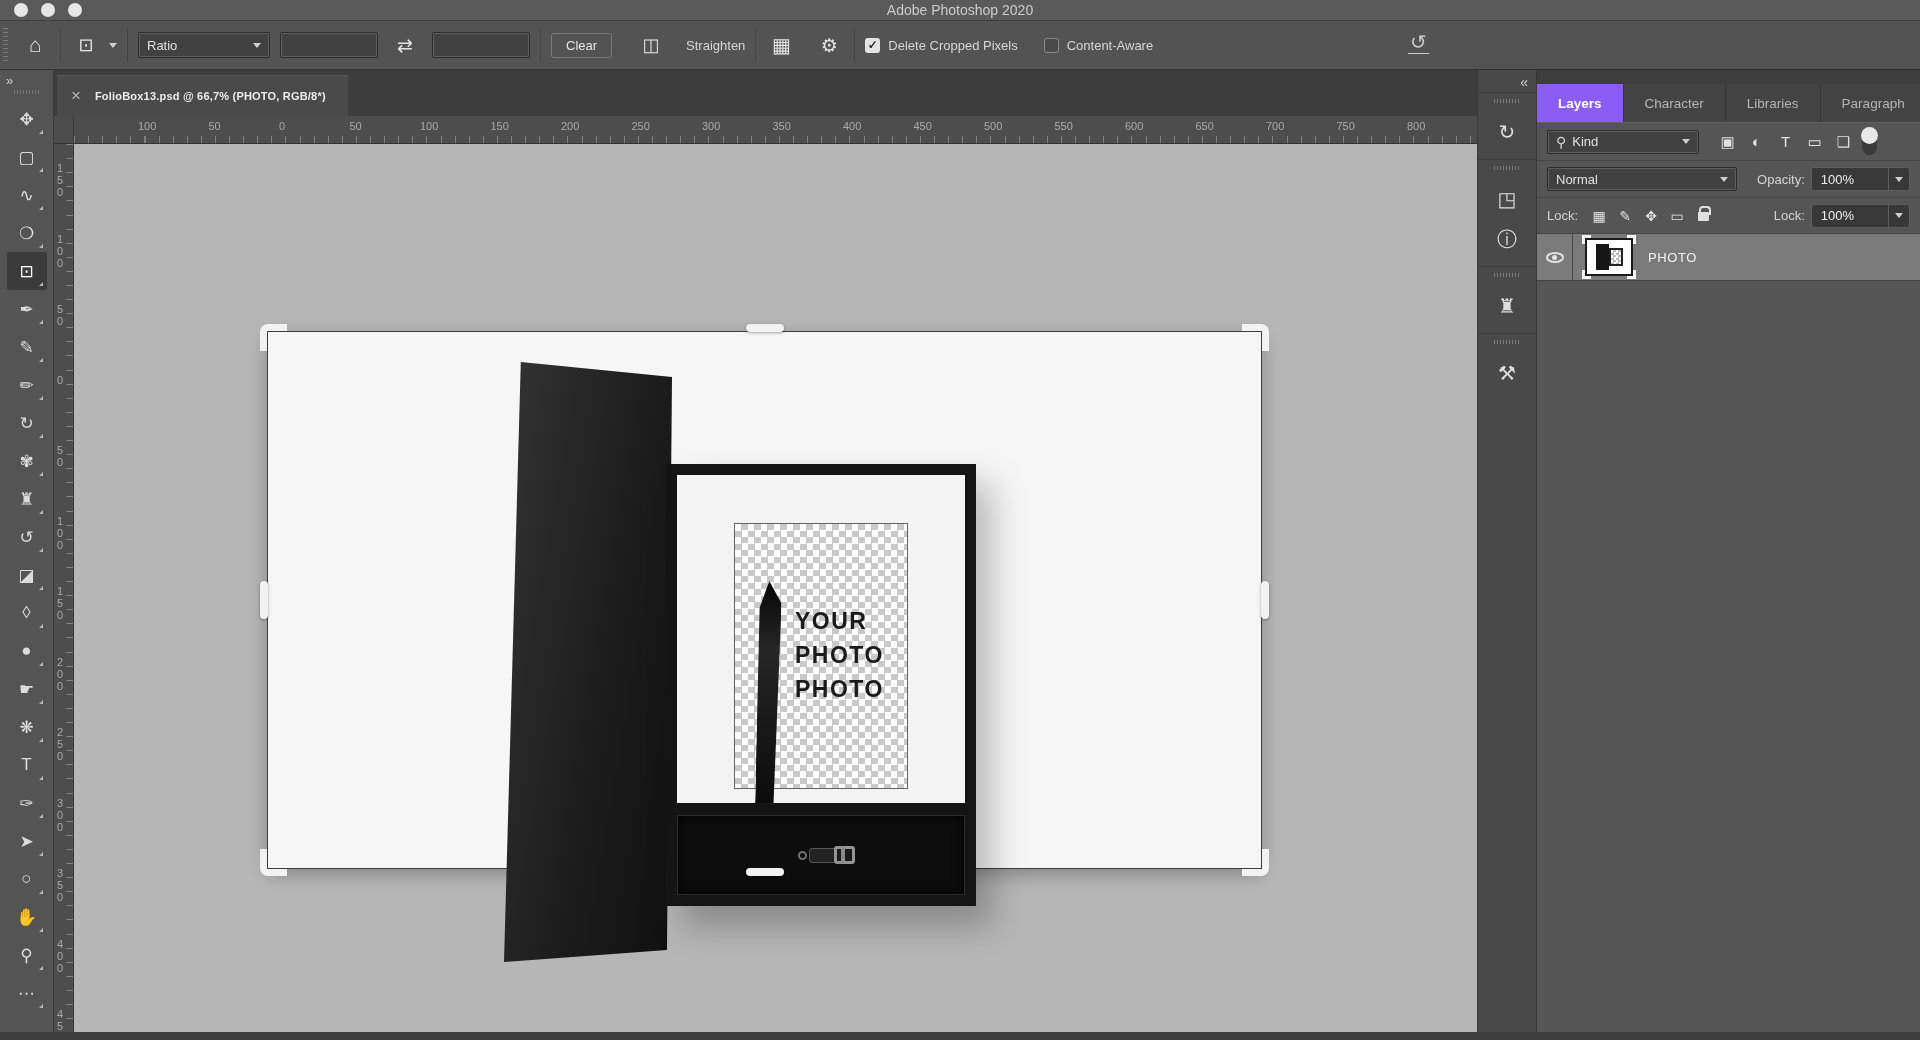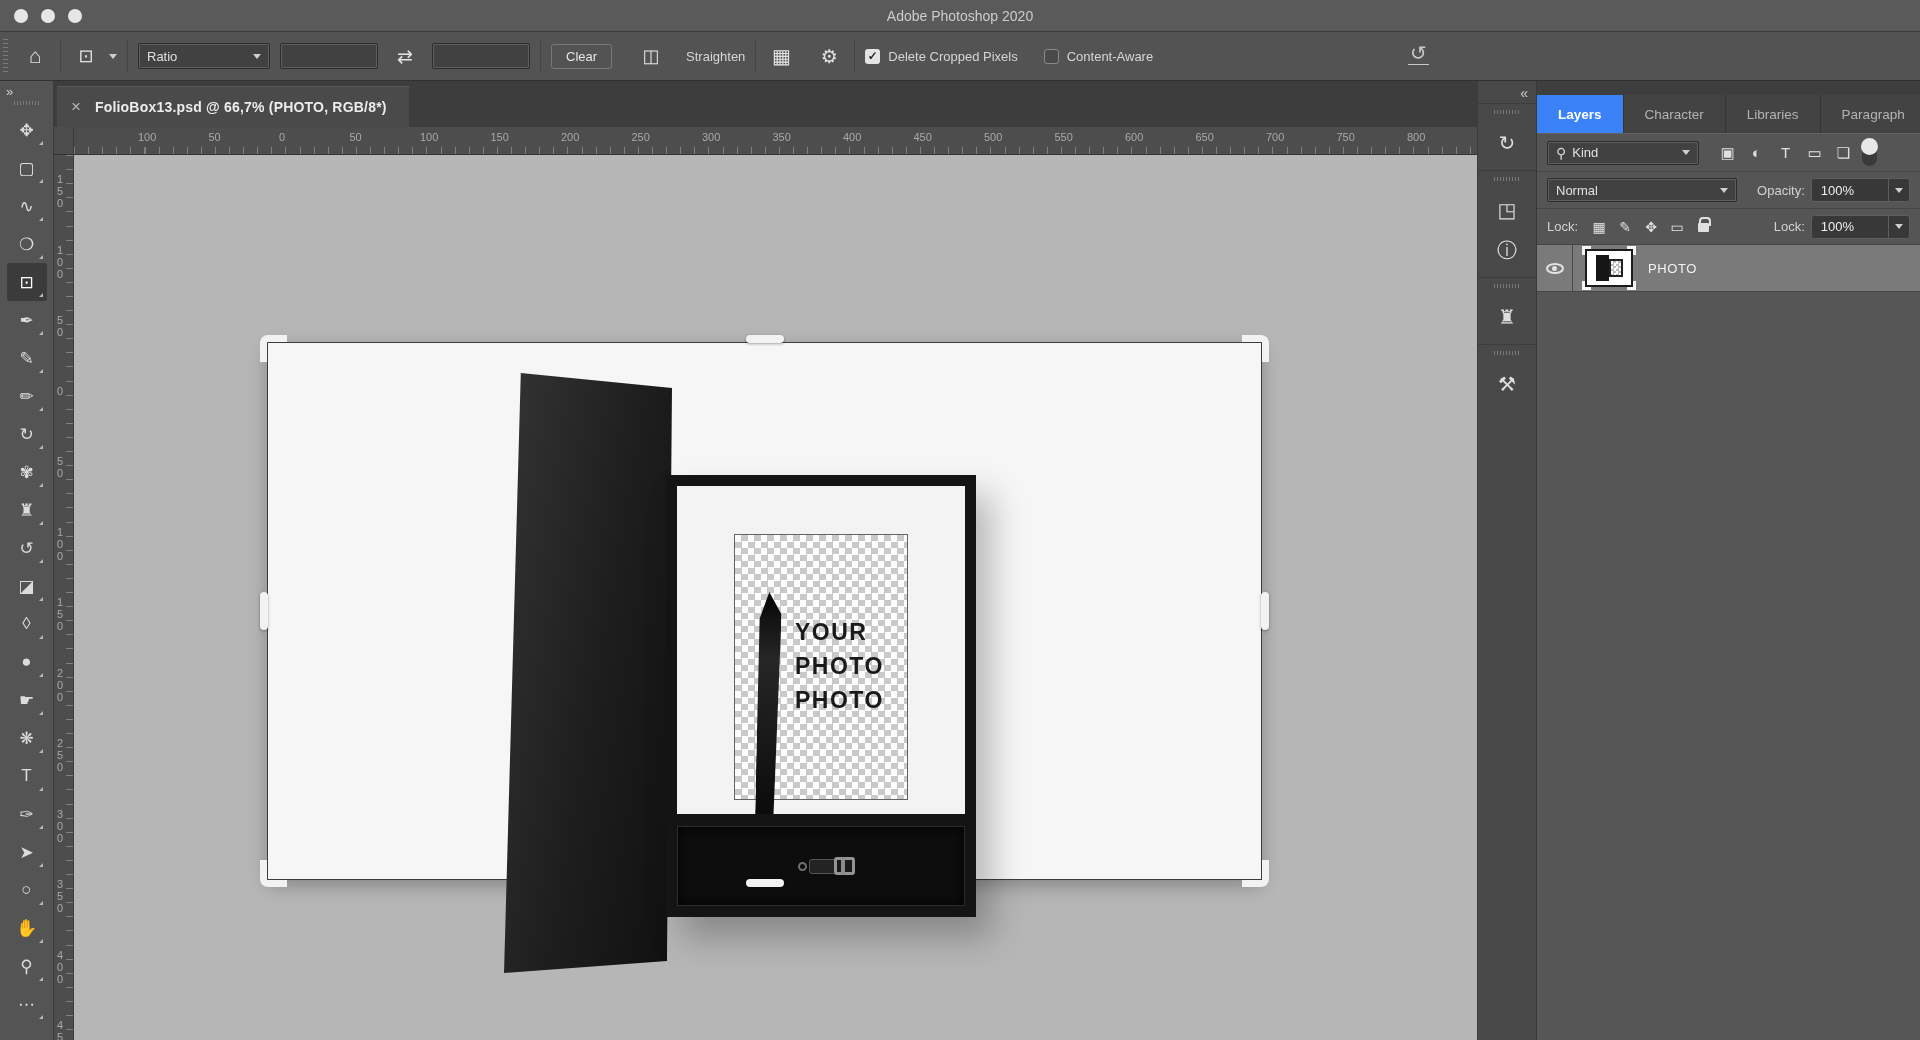--- a/index.html
+++ b/index.html
@@ -1,21 +1,21 @@
 <!DOCTYPE html>
 <html><head>
 <meta charset="utf-8">
 <style>
   * { margin:0; padding:0; box-sizing:border-box; }
   html,body { width:1920px; height:1040px; overflow:hidden;
     font-family:"Liberation Sans", sans-serif; background:#3e3e3e;
     -webkit-font-smoothing:antialiased; }
 
   
-  #titlebar { height:32px; background:#5a5a5a; border-bottom:1px solid #3c3c3c;
+  #titlebar { height:21px; background:#5a5a5a; border-bottom:1px solid #3c3c3c;
     position:relative; display:flex; align-items:center; }
   .traffic { display:flex; gap:13px; margin-left:14px; }
   .traffic span { width:14px; height:14px; border-radius:50%; background:#e7e5e6; display:block; }
   #titlebar .title { position:absolute; left:0; right:0; text-align:center;
     color:#cccccc; font-size:14px; }
 
   
   #optionsbar { height:49px; background:#535353; border-bottom:1px solid #313131;
     display:flex; align-items:center; position:relative; color:#d6d6d6; font-size:13px; }
   .grip-v { width:5px; height:34px; margin-left:3px;
@@ -53,21 +53,21 @@
   .tool.active { background:#3b3b3b; border-radius:2px; color:#ffffff; }
   .tool .fly { position:absolute; right:4px; bottom:4px; width:0; height:0;
     border-left:4px solid transparent; border-bottom:4px solid #b9b9b9; }
 
   
   #center { width:1423px; display:flex; flex-direction:column; }
   #tabstrip { height:46px; background:#3d3d3d; display:flex; align-items:flex-end; }
   #doc-tab { height:41px; background:#4a4a4a; display:flex; align-items:center;
     padding:0 22px 0 14px; border-top:1px solid #585858; }
   #doc-tab .close { color:#b5b5b5; font-size:17px; margin-right:14px; }
-  #doc-tab .tab-title { color:#ececec; font-size:14px; font-weight:bold; letter-spacing:.2px; }
+  #doc-tab .tab-title { color:#ececec; font-size:11px; font-weight:bold; letter-spacing:.2px; }
 
   #hruler { height:28px; background:#4d4d4d; border-bottom:1px solid #333333; display:flex; }
   #ruler-corner { width:20px; border-right:1px solid #3a3a3a; background:#4d4d4d; }
   #hruler .ticks { flex:1; position:relative; overflow:hidden;text-align:right; }
   #hruler .ticks::after { content:""; position:absolute; left:0; right:0; bottom:0; height:7px;
     background:repeating-linear-gradient(90deg,#808080 0 1px, transparent 1px 14.1px); }
   .hlabel { position:absolute; top:4px; color:#a9a9a9; font-size:11px; }
 
   #canvas-row { flex:1; display:flex; }
   #vruler { width:20px; background:#4d4d4d; border-right:1px solid #3a3a3a;
@@ -128,21 +128,21 @@
   .dock-group { border-top:1px solid #3e3e3e; padding:4px 0 10px;
     display:flex; flex-direction:column; align-items:center; }
   .dock-icon { width:34px; height:34px; display:flex; align-items:center; justify-content:center;
     color:#dedede; font-size:20px; margin-top:6px; }
 
   
   #layers-panel { flex:1; background:#3e3e3e; display:flex; flex-direction:column; overflow:hidden; }
   #panel-tabs { height:52px; display:flex; align-items:flex-end; background:#3e3e3e; white-space:nowrap; }
   .ptab { height:38px; display:flex; align-items:center; padding:0 21px; font-size:13.5px;
     color:#b4b4b4; border-right:1px solid #353535; background:#434343; }
-  .ptab.active { background:#3b82f6; color:#ffffff; font-weight:bold; }
+  .ptab.active { background:#8b5cf6; color:#ffffff; font-weight:bold; }
   #panel-body { flex:1; background:#555555; display:flex; flex-direction:column;
     border-top:1px solid #626262; }
   .prow { display:flex; align-items:center; padding:0 10px; color:#d2d2d2; font-size:13px; }
   #filter-row { height:38px; border-bottom:1px solid #464646; }
   #kind-select { width:152px; height:24px; }
   #kind-select .search { font-size:14px; margin-right:6px; color:#d8d8d8; }
   .f-icon { width:29px; text-align:center; font-size:15px; color:#e0e0e0; }
   .toggle-pill { width:15px; height:26px; background:#3a3a3a; border-radius:8px; margin-left:4px; position:relative; }
   .toggle-pill::before { content:""; position:absolute; top:-2px; left:-1px; width:17px; height:17px;
     border-radius:50%; background:#e8e8e8; }

